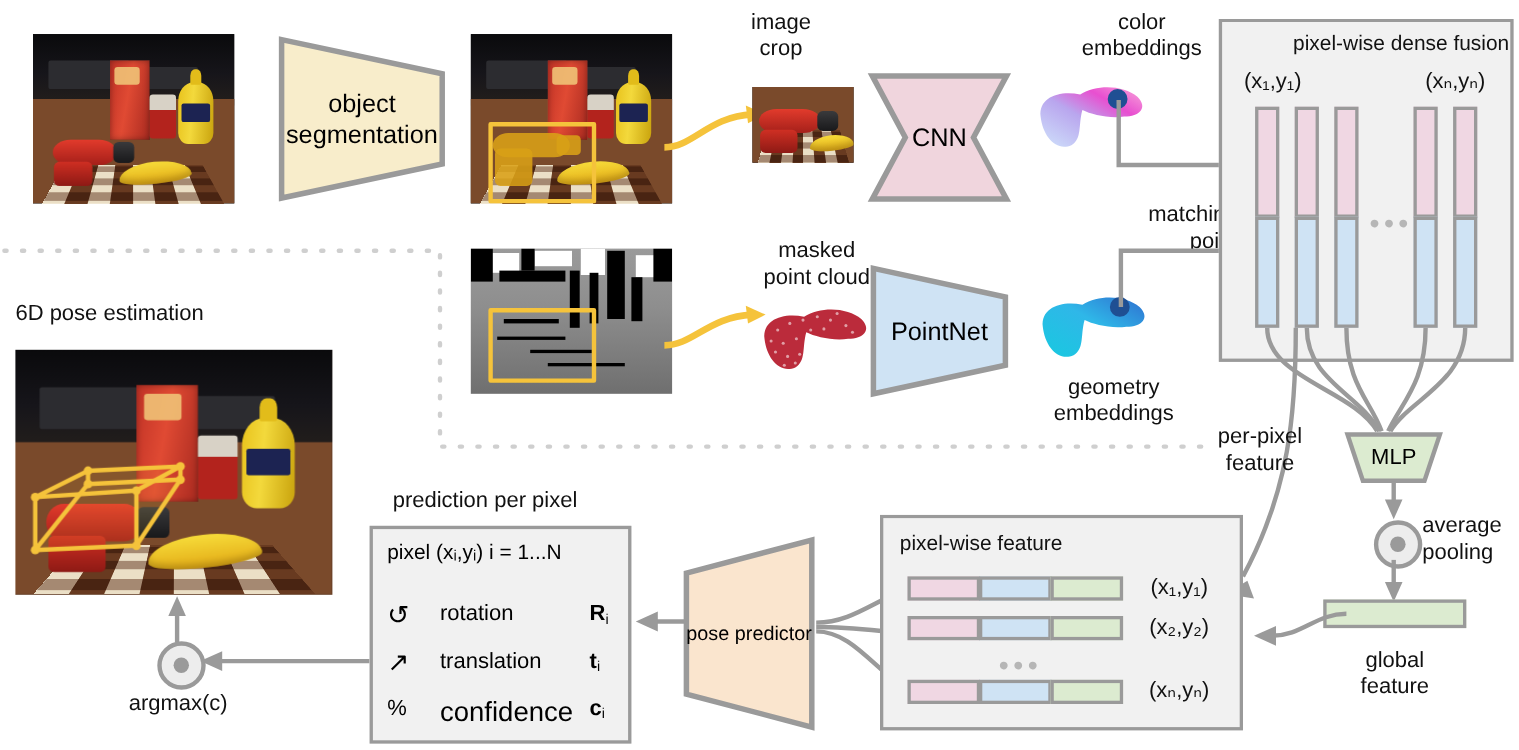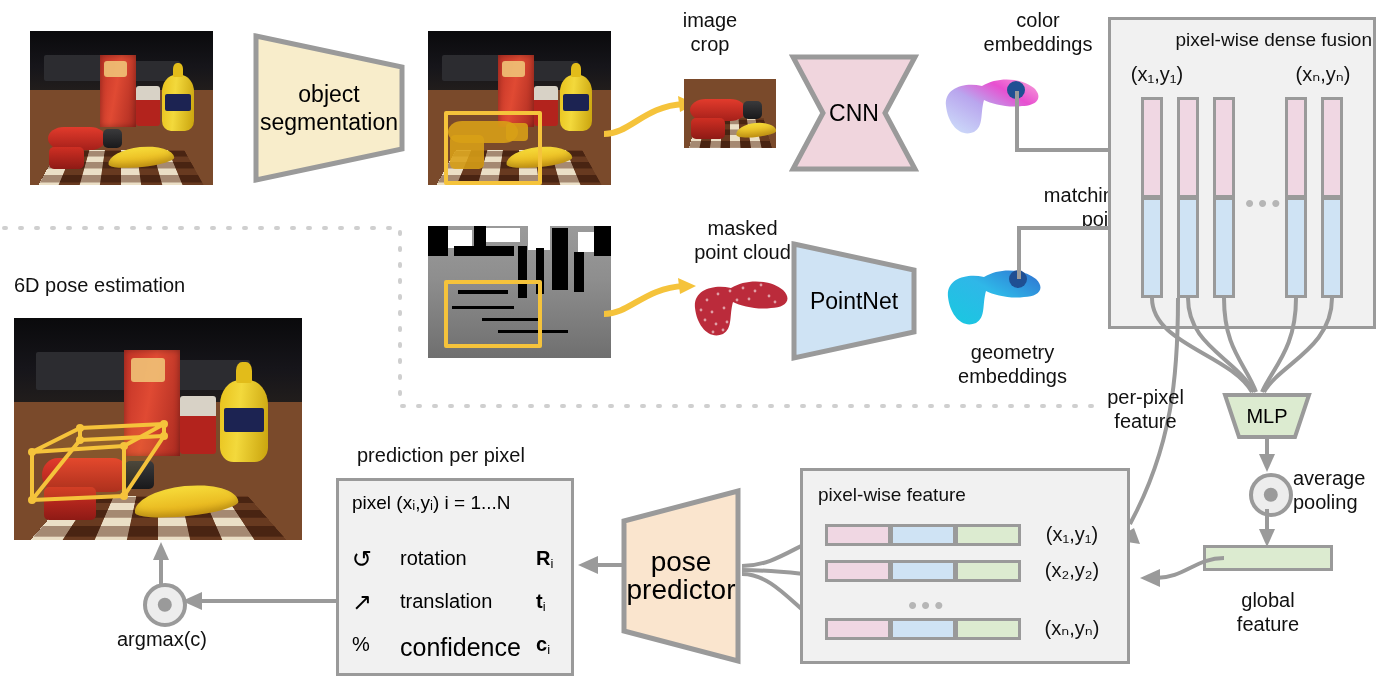--- a/index.html
+++ b/index.html
@@ -139,21 +139,21 @@
   <div class="board" style="height:100%;bottom:-10%;"></div>
   <div class="board2" style="height:100%;bottom:-10%;"></div>
   <div class="drill" style="left:6px;top:12px;width:72px;height:48px;">
     <div class="body"></div>
     <div class="chuck"></div>
     <div class="batt"></div>
   </div>
   <div class="banana" style="left:52px;top:44px;width:40px;height:14px;"></div>
 </div>
 
-<div class="trap" style="left:789px;top:53px;width:130px;height:120px;">
+<div class="trap" style="left:789px;top:65px;width:130px;height:120px;">
   <svg class="sh" viewBox="0 0 130 120" preserveAspectRatio="none">
     <polygon points="4,4 126,4 126,116 4,116 4,116 34,60 4,4" fill="none"></polygon>
     <polygon points="4,4 126,4 96,60 126,116 4,116 34,60" fill="#f0d5dd" stroke="#9a9a9a" stroke-width="5"></polygon>
   </svg>
   <div class="tx">CNN</div>
 </div>
 
 <div class="lbl abs" style="left:958px;top:8px;width:160px;">color
 embeddings</div>
 <svg class="abs" style="left:938px;top:66px;width:110px;height:75px;">
@@ -407,21 +407,21 @@
 
 <svg class="abs" style="left:574px;top:554px;width:112px;height:22px;">
   <path d="M108,11 L22,11" stroke="#9a9a9a" stroke-width="4" fill="none"></path>
   <polygon points="4,11 24,2 24,20" fill="#9a9a9a"></polygon>
 </svg>
 
 <div class="trap" style="left:620px;top:487px;width:122px;height:178px;">
   <svg class="sh" viewBox="0 0 122 178" preserveAspectRatio="none">
     <polygon points="4,34 118,4 118,174 4,144" fill="#fae5ce" stroke="#9a9a9a" stroke-width="5"></polygon>
   </svg>
-  <div class="tx" style="font-size:28px;">pose
+  <div class="tx" style="font-size:18px;">pose
 predictor</div>
 </div>
 
 <svg class="abs" style="left:736px;top:520px;width:130px;height:150px;">
   <g stroke="#9a9a9a" stroke-width="4" fill="none">
     <path d="M6,46 C48,46 70,12 122,8"></path>
     <path d="M6,50 C48,50 72,56 122,58"></path>
     <path d="M6,54 C48,54 70,112 122,122"></path>
   </g>
 </svg>

